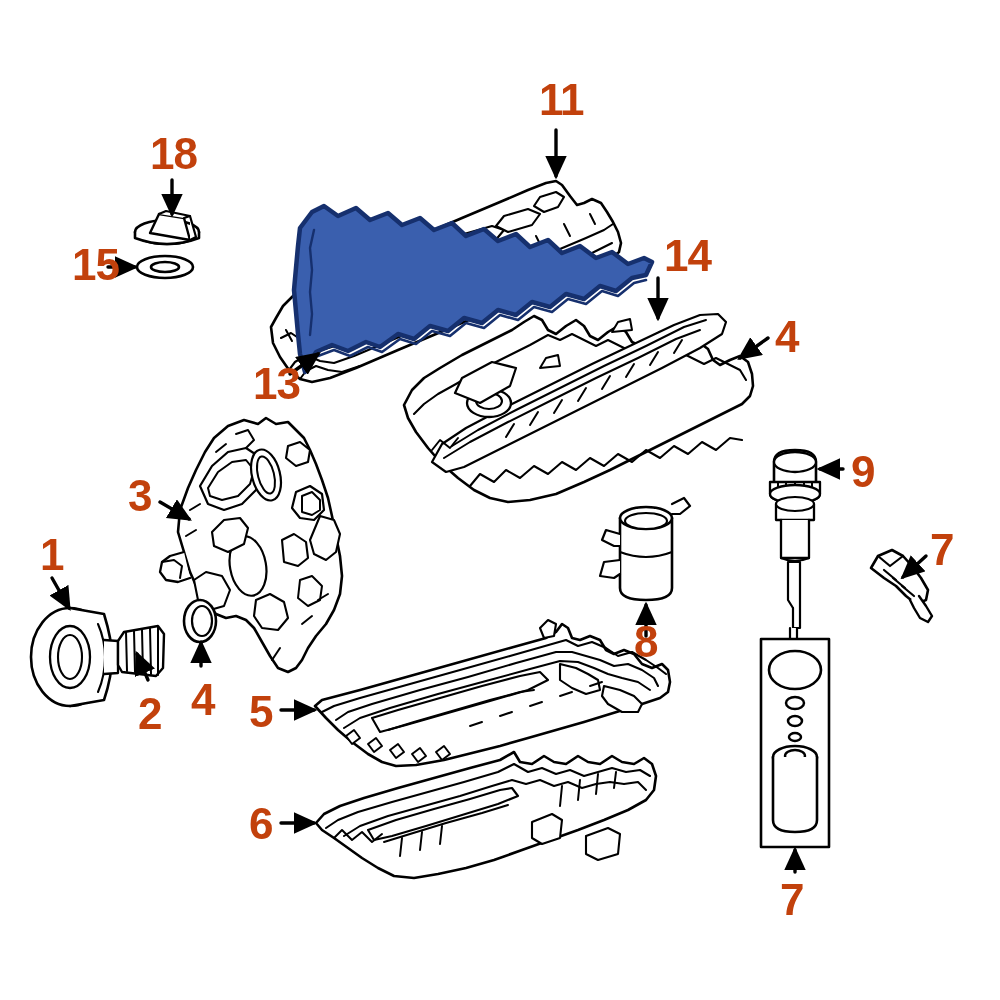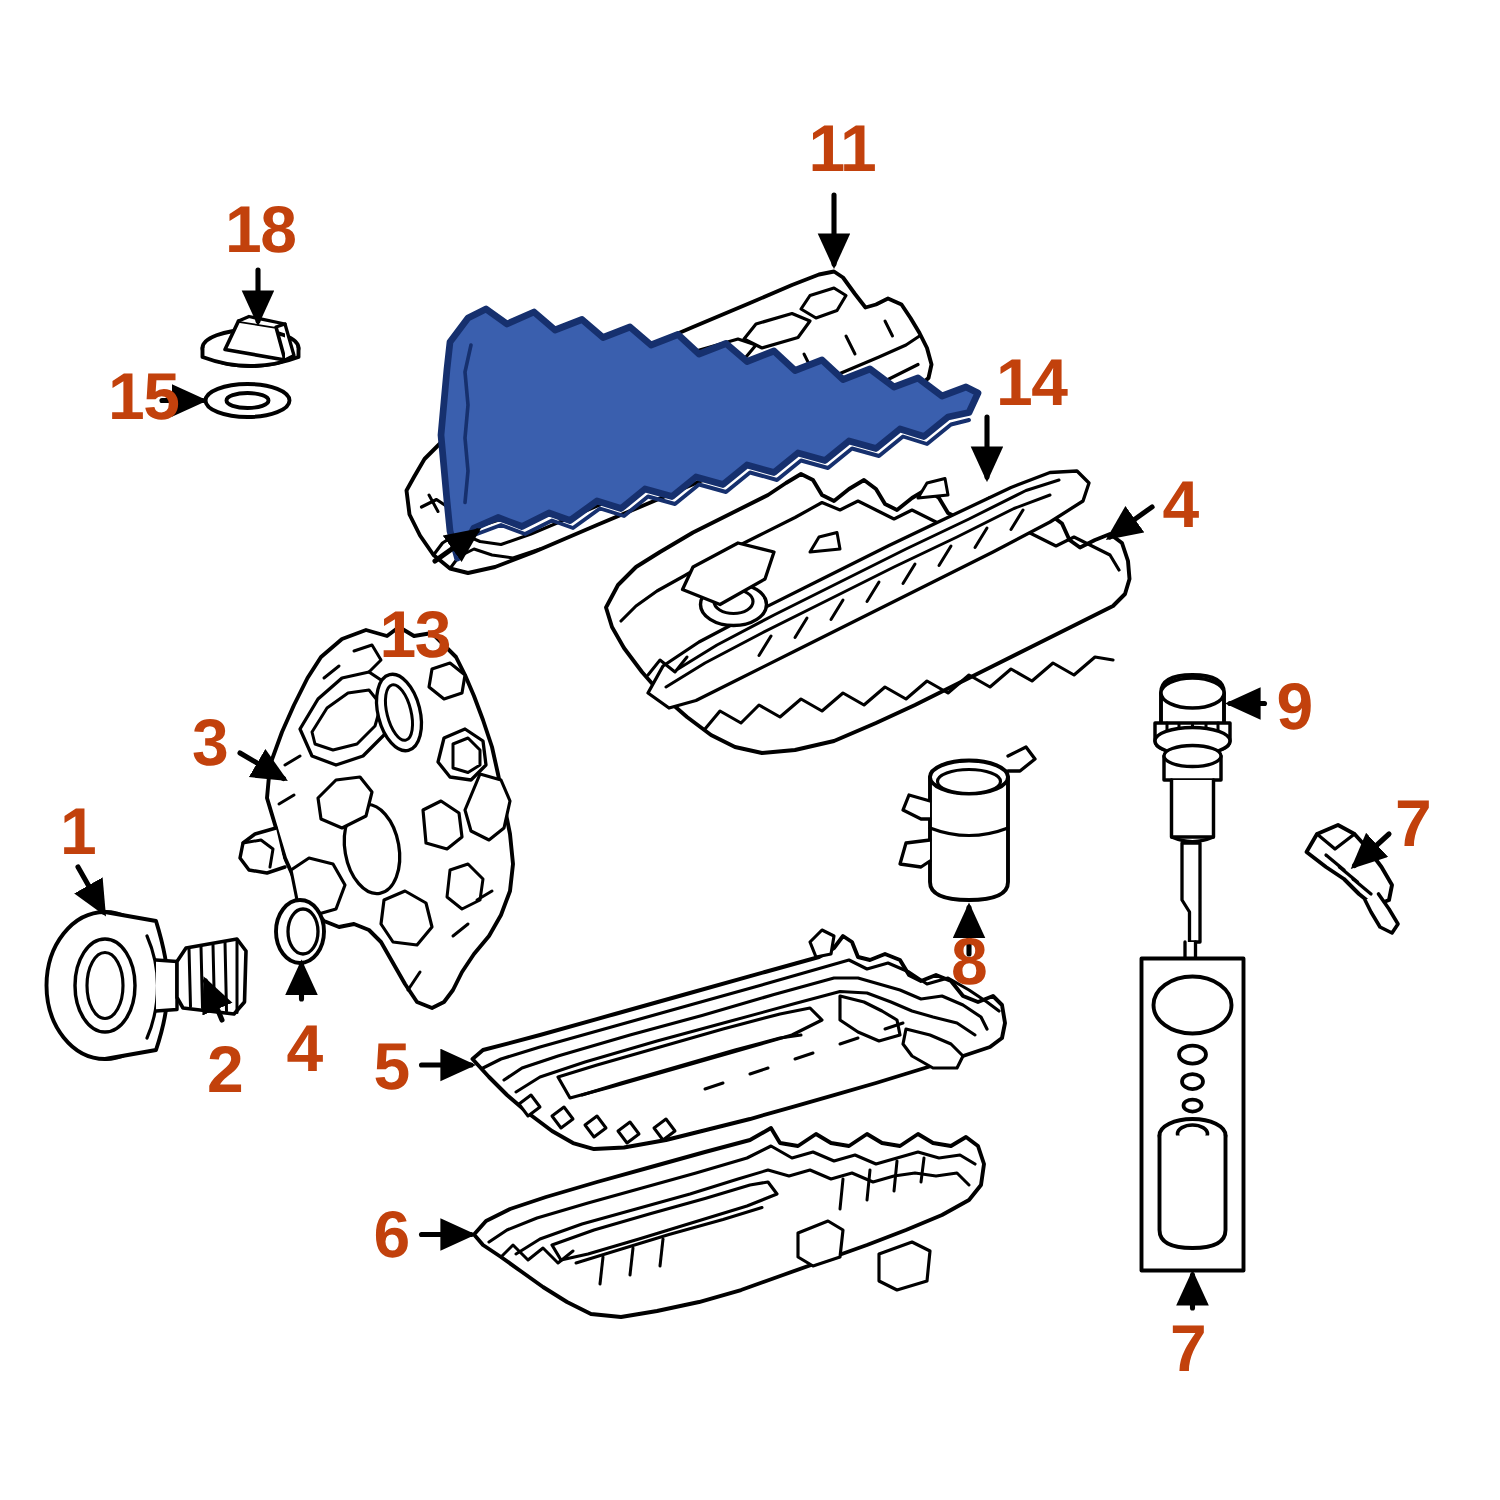--- a/index.html
+++ b/index.html
@@ -392,18 +392,18 @@
   <div class="callout-label" style="left:128px; top:474px;">3</div>
   <div class="callout-label" style="left:191px; top:678px;">4</div>
   <div class="callout-label" style="left:249px; top:690px;">5</div>
   <div class="callout-label" style="left:249px; top:802px;">6</div>
   <div class="callout-label" style="left:930px; top:528px;">7</div>
   <div class="callout-label" style="left:634px; top:620px;">8</div>
   <div class="callout-label" style="left:851px; top:450px;">9</div>
   <div class="callout-label" style="left:780px; top:878px;">7</div>
   <div class="callout-label" style="left:539px; top:78px;">11</div>
   <div class="callout-label" style="left:775px; top:315px;">4</div>
-  <div class="callout-label" style="left:253px; top:362px;margin-top:40px;">13</div>
+  <div class="callout-label" style="left:253px; top:362px;">13</div>
   <div class="callout-label" style="left:646px; top:234px;margin-left:18px;">14</div>
   <div class="callout-label" style="left:150px; top:132px;">18</div>
   <div class="callout-label" style="left:72px;  top:243px;">15</div>
 
 </div>
 
 </body></html>

